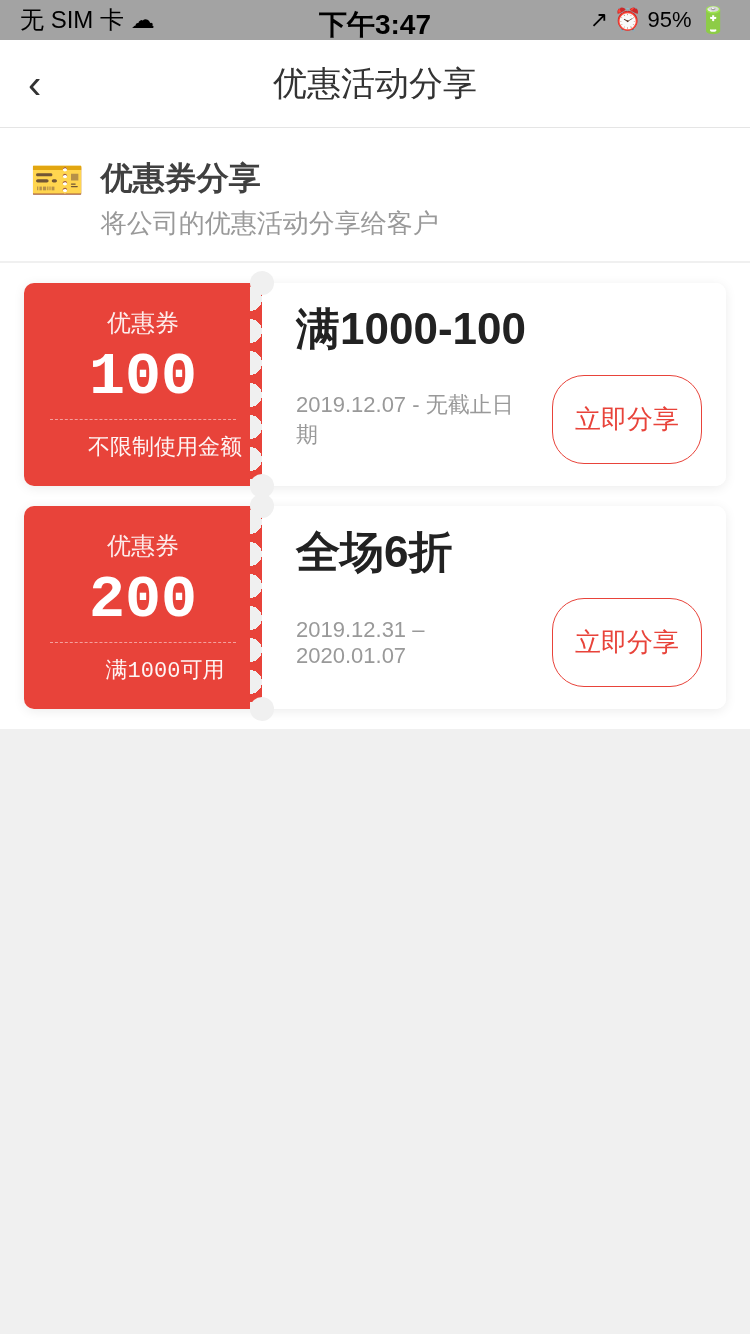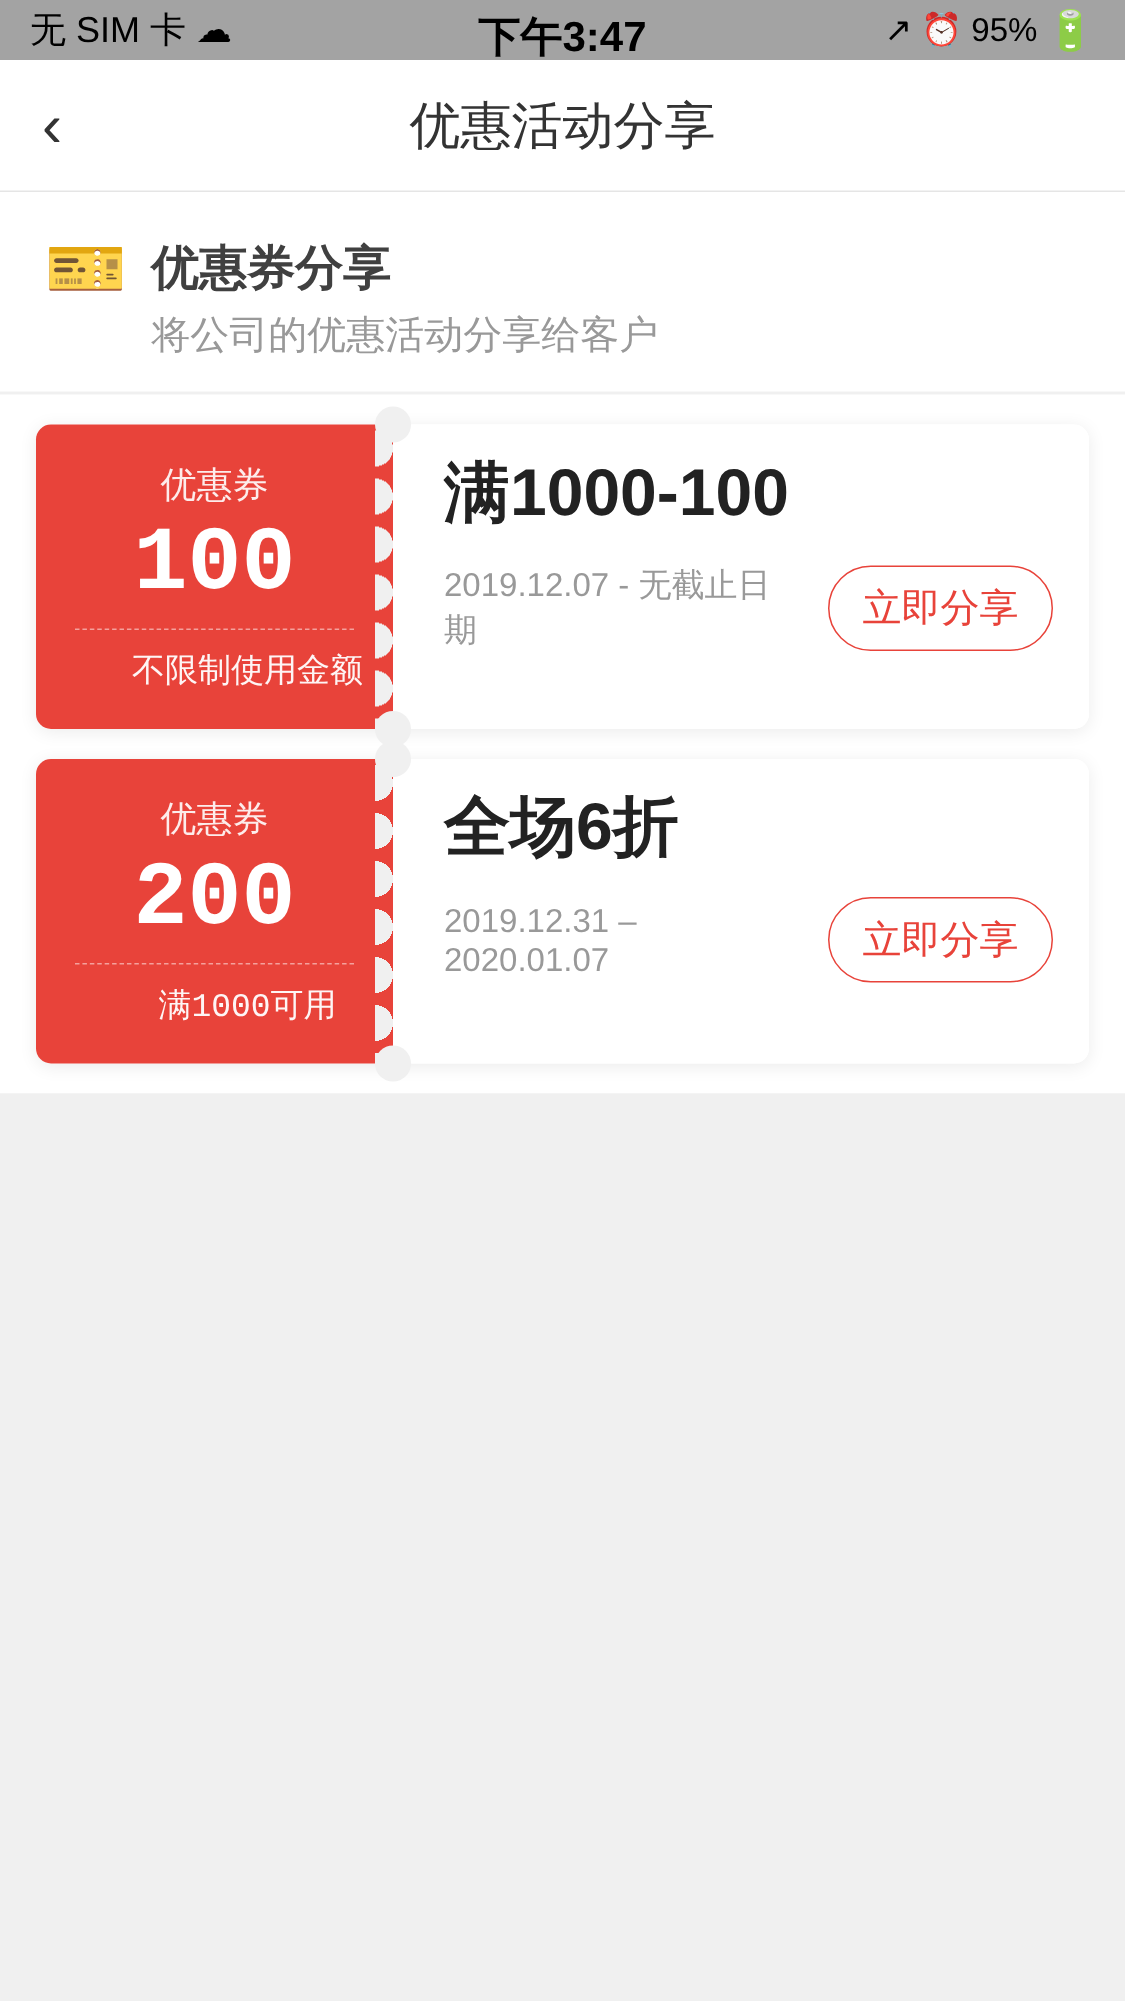--- a/index.html
+++ b/index.html
@@ -204,21 +204,21 @@
       gap: 29px;
     }
     .coupon-date {
       font-size: 22px;
       color: #999;
     }
     .share-btn {
       border: 1.5px solid #e8433a;
       color: #e8433a;
       background: #fff;
-      padding: 10px 22px;
+      padding: 26px 22px;
       border-radius: 32px;
       font-size: 26px;
       cursor: pointer;
       white-space: nowrap;
     }
 
     
     .bg-fill {
       background: #f0f0f0;
       flex: 1;

